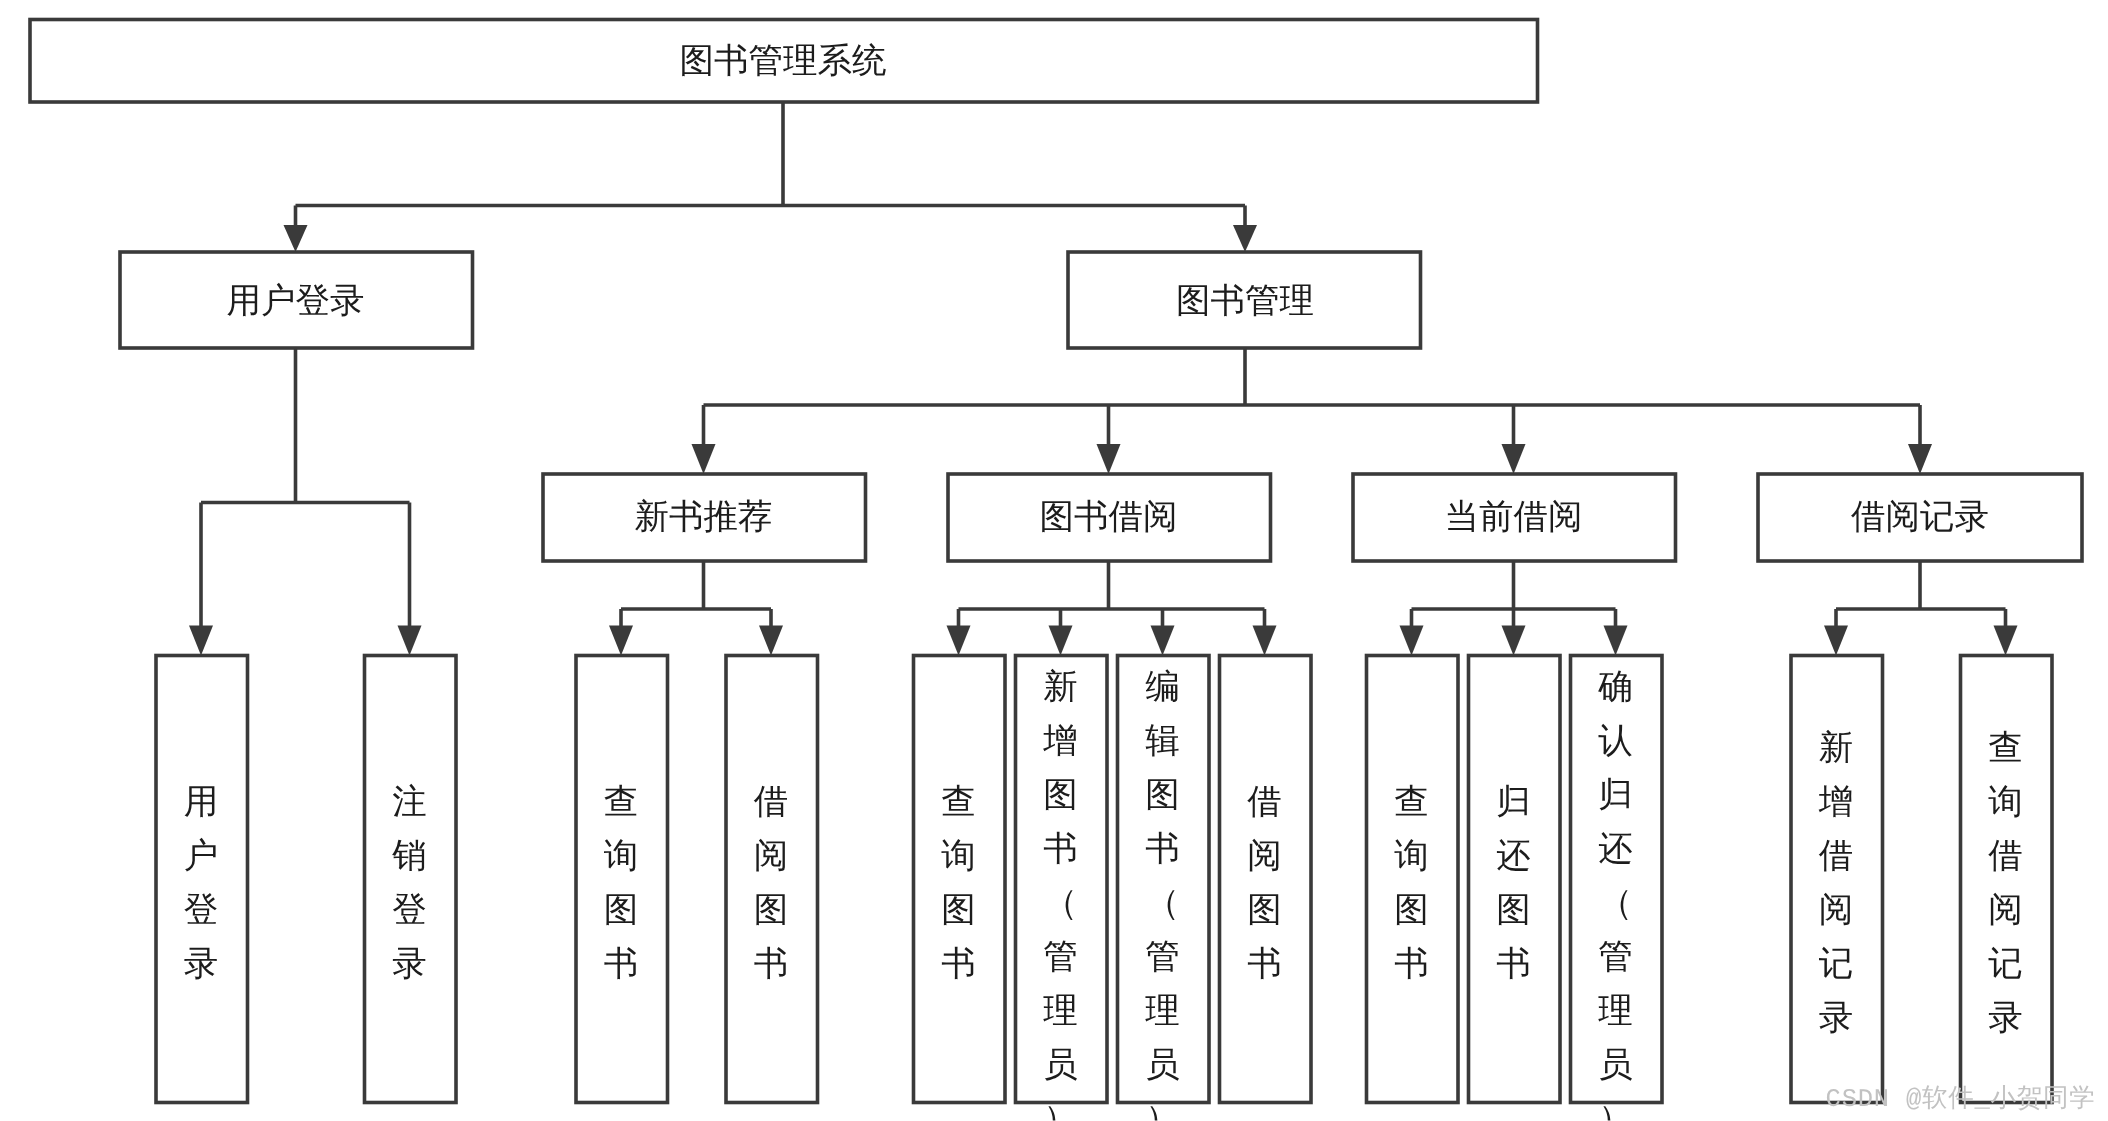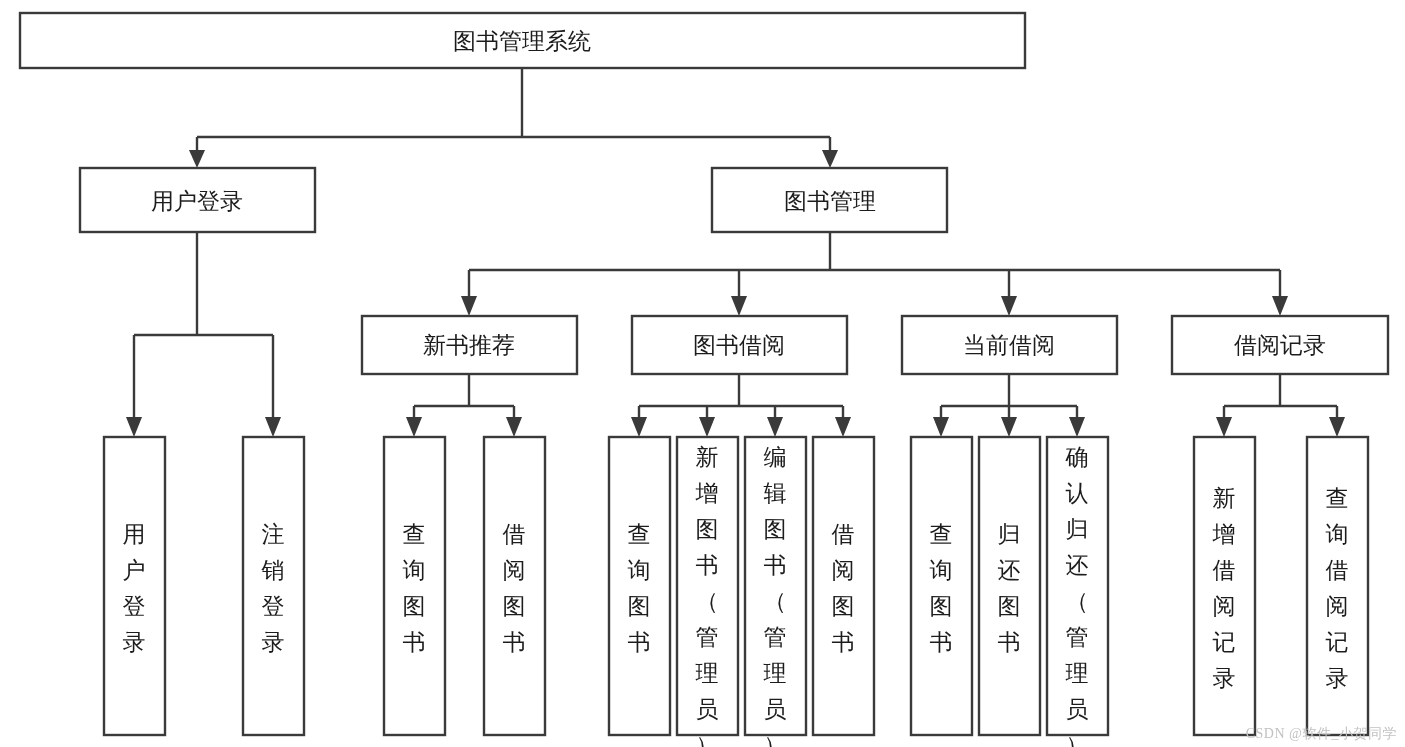--- a/index.html
+++ b/index.html
@@ -46,22 +46,22 @@
   .leaf-label {
     fill: #1c1c1c;
     font-family: "DejaVu Sans", "Liberation Sans", sans-serif;
     font-size: 23px;
     text-anchor: middle;
   }
   .watermark {
     position: absolute;
     right: 8px;
     bottom: 4px;
-    font-family: Liberation Serif, serif;
-    font-size: 14px;
+    font-family: Liberation Mono, monospace;
+    font-size: 17px;
     color: #c2c2c2;
     letter-spacing: 0.5px;
     white-space: nowrap;
     pointer-events: none;
   }
 </style>
 </head>
 <body>
 
 <svg id="diagram" viewBox="0 0 1405 747">

